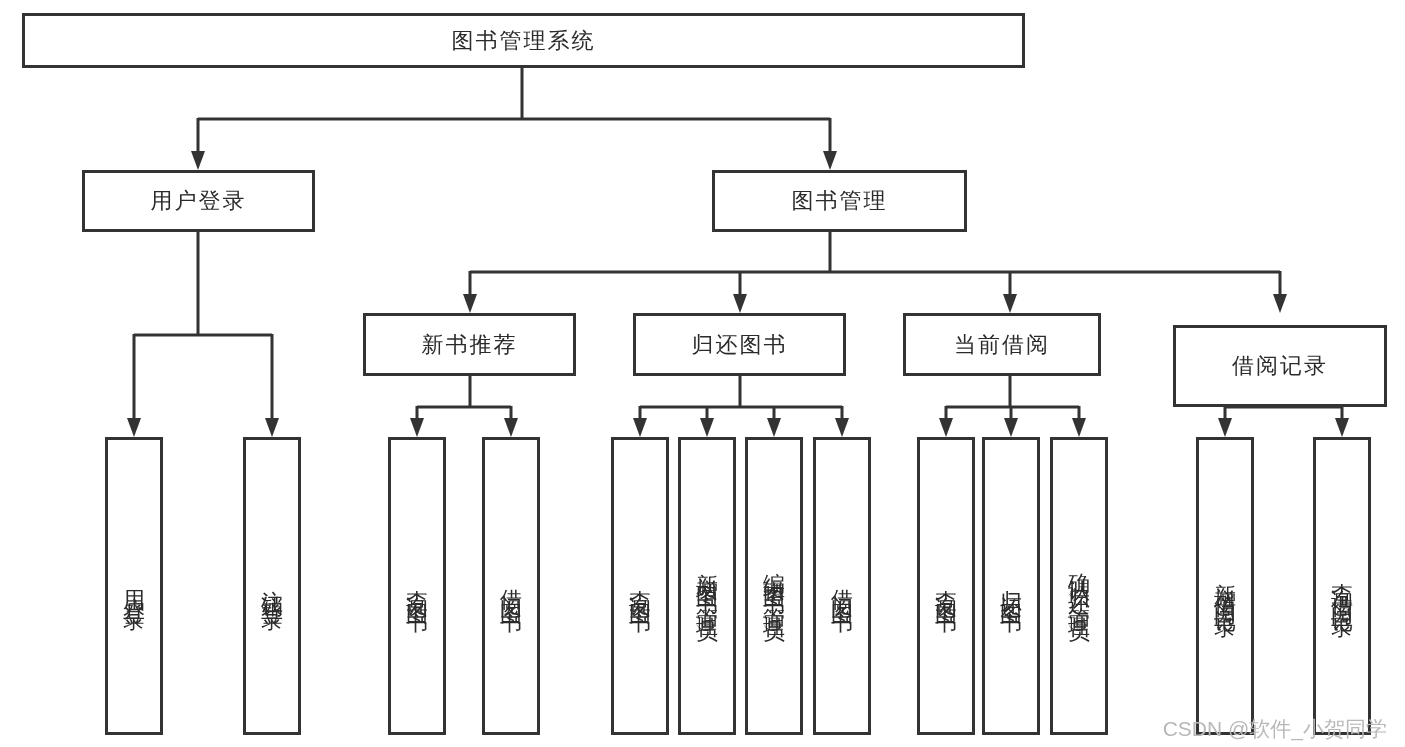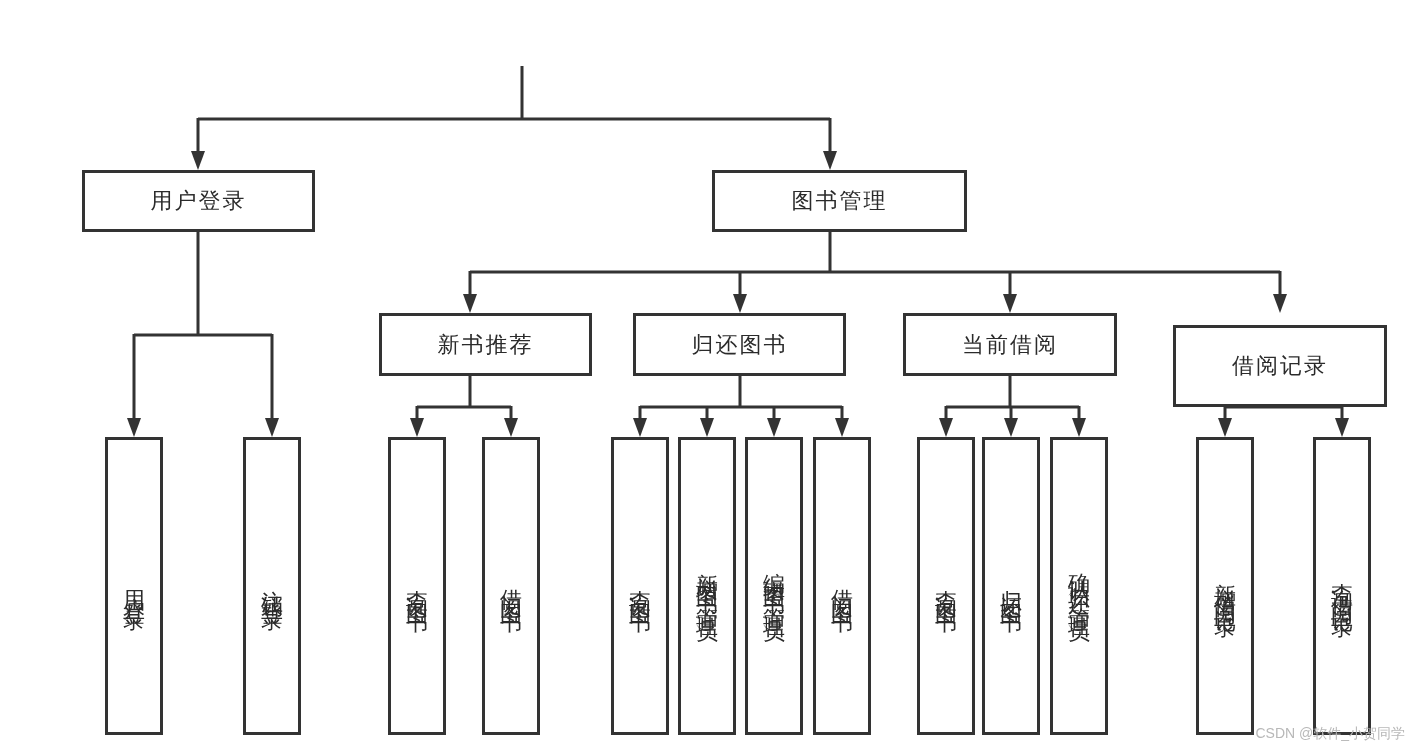--- a/index.html
+++ b/index.html
@@ -31,22 +31,22 @@
   .node.leaf{
     writing-mode:vertical-rl;
     text-orientation:mixed;
     font-size:22px;
     letter-spacing:7px;
     line-height:1;
     text-align:center;
   }
   .watermark{
     position:absolute;
-    right:0;bottom:4px;
-    font-size:14px;
+    right:18px;bottom:4px;
+    font-size:21px;
     color:var(--watermark);
     z-index:3;
     white-space:nowrap;
   }
 </style>
 </head>
 <body>
 
 <div class="canvas">
 
@@ -86,27 +86,28 @@
       <path d="M774 437 L767 418 L781 418 Z"></path>
       <path d="M842 437 L835 418 L849 418 Z"></path>
       <path d="M946 437 L939 418 L953 418 Z"></path>
       <path d="M1011 437 L1004 418 L1018 418 Z"></path>
       <path d="M1079 437 L1072 418 L1086 418 Z"></path>
       <path d="M1225 437 L1218 418 L1232 418 Z"></path>
       <path d="M1342 437 L1335 418 L1349 418 Z"></path>
     </g>
   </svg>
 
+  <div class="node h" style="left:22px;top:13px;width:1003px;height:55px;">图书管理系统</div>
 
   <div class="node h" style="left:82px;top:170px;width:233px;height:62px;">用户登录</div>
   <div class="node h" style="left:712px;top:170px;width:255px;height:62px;">图书管理</div>
 
-  <div class="node h" style="left:363px;top:313px;width:213px;height:63px;margin-left:16px;">新书推荐</div>
+  <div class="node h" style="left:363px;top:313px;width:213px;height:63px;">新书推荐</div>
   <div class="node h" style="left:633px;top:313px;width:213px;height:63px;">归还图书</div>
-  <div class="node h" style="left:903px;top:313px;width:214px;height:63px;">当前借阅</div>
+  <div class="node h" style="left:903px;top:313px;width:198px;height:63px;">当前借阅</div>
   <div class="node h" style="left:1173px;top:325px;width:214px;height:82px;">借阅记录</div>
 
   <div class="node leaf" style="left:105px;top:437px;width:58px;height:298px;">用户登录</div>
   <div class="node leaf" style="left:243px;top:437px;width:58px;height:298px;">注销登录</div>
 
   <div class="node leaf" style="left:388px;top:437px;width:58px;height:298px;">查询图书</div>
   <div class="node leaf" style="left:482px;top:437px;width:58px;height:298px;">借阅图书</div>
 
   <div class="node leaf" style="left:611px;top:437px;width:58px;height:298px;">查询图书</div>
   <div class="node leaf" style="left:678px;top:437px;width:58px;height:298px;">新增图书（管理员）</div>

